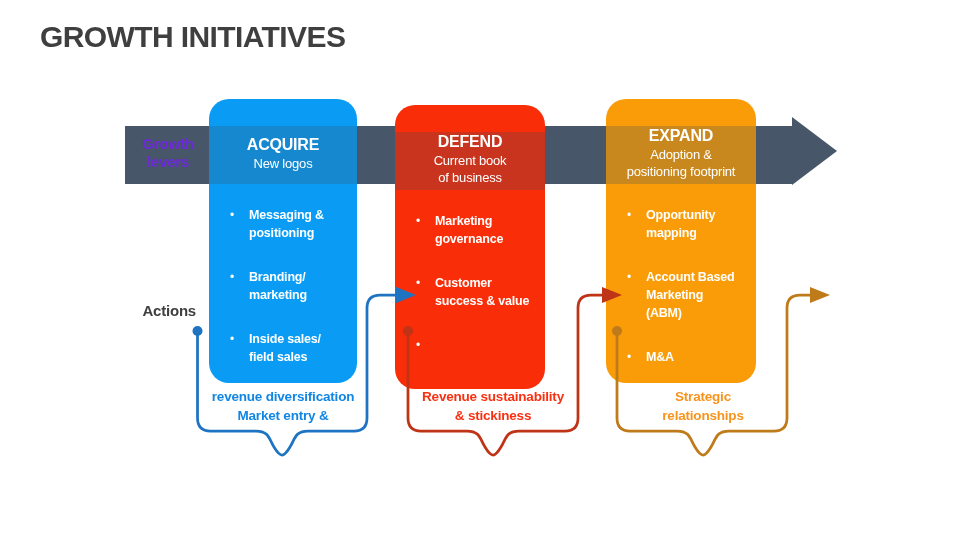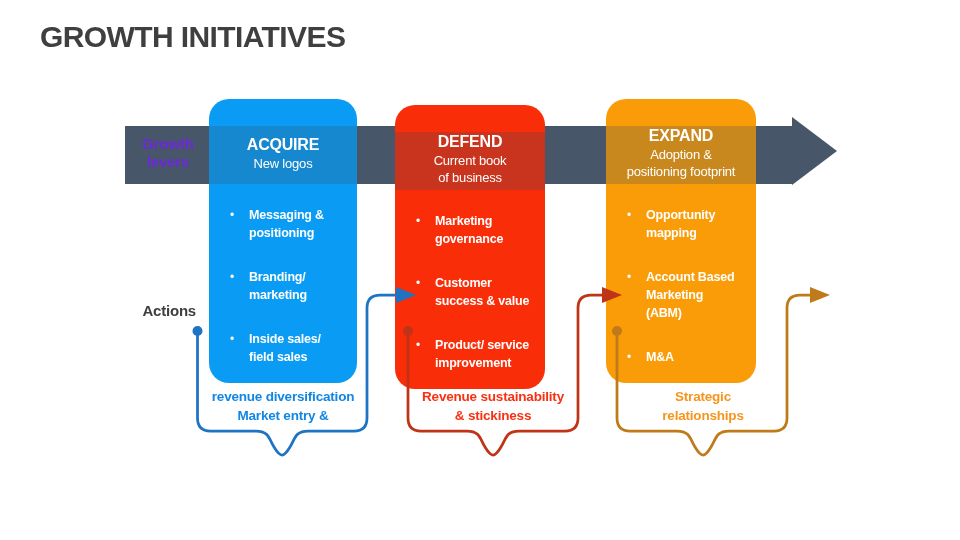--- a/index.html
+++ b/index.html
@@ -125,21 +125,20 @@
       <div class="bullet">
         <span class="mark">•</span>
         <span class="txt"><span>Marketing</span><br><span>governance</span></span>
       </div>
       <div class="bullet">
         <span class="mark">•</span>
         <span class="txt"><span>Customer</span><br><span>success &amp; value</span></span>
       </div>
       <div class="bullet">
         <span class="mark">•</span>
-        <span class="txt"><span>Product/ service</span><br><span>improvement</span></span>
       </div>
     </div>
   </div>
 
   <div class="card card-expand">
     <div class="band-shade"></div>
     <div class="card-head">
       <div class="hd">EXPAND</div>
       <div class="sub"><span>Adoption &amp;</span><br><span>positioning footprint</span></div>
     </div>

